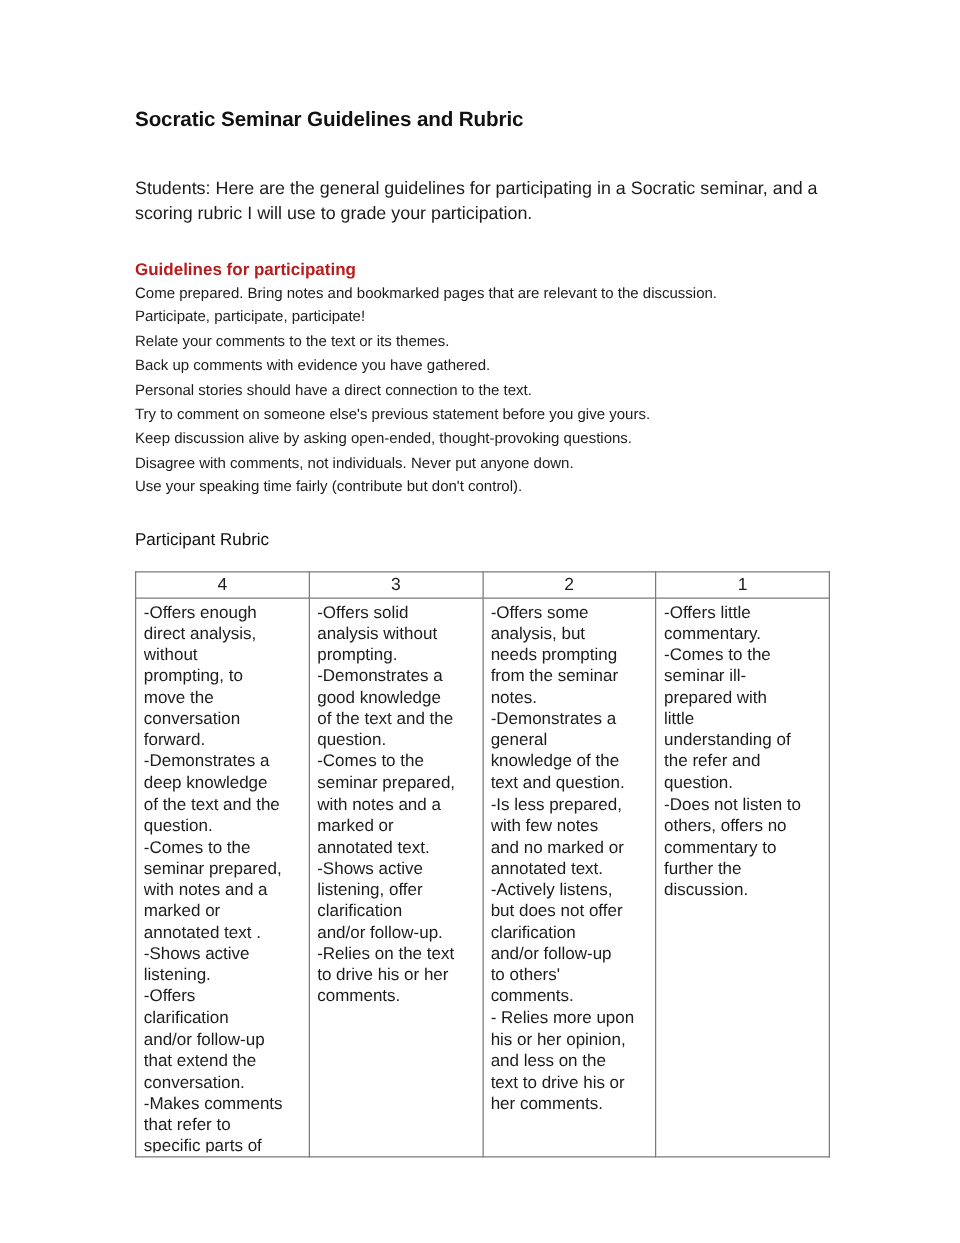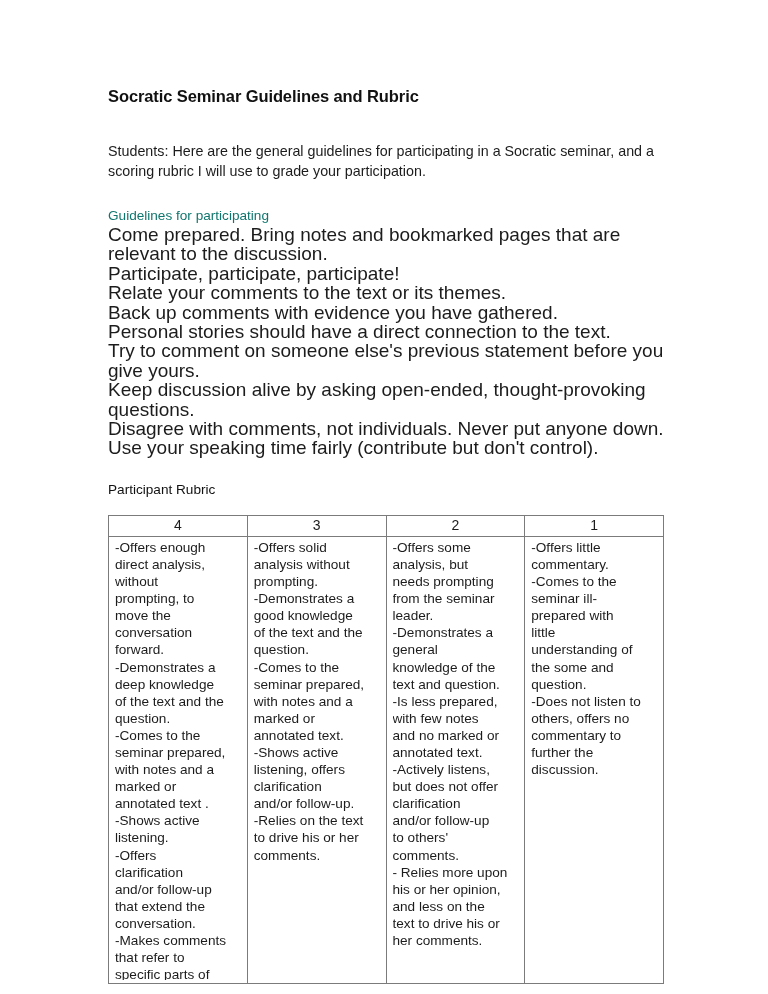--- a/index.html
+++ b/index.html
@@ -44,32 +44,32 @@
     margin-top: 36px;
     font-size: 14.3px;
     line-height: 19.5px;
     color: #1c1c1c;
     width: 552px;
   }
 
   .section-heading {
     margin-top: 25px;
     font-size: 13.6px;
-    font-weight: normal;
+    font-weight: bold;
     line-height: 19px;
-    color: #0f766e;
+    color: #b91c1c;
   }
 
   .guideline-list {
     margin: 0;
     padding: 0;
     list-style: none;
   }
   .guideline-list li {
-    font-size: 19px;
+    font-size: 12px;
     line-height: 19.4px;
     color: #1c1c1c;
     width: 556px;
   }
 
   .rubric-heading {
     margin-top: 22px;
     font-size: 13.6px;
     font-weight: normal;
     line-height: 19px;
@@ -193,35 +193,35 @@
                   <div class="cell-line">-Demonstrates a</div>
                   <div class="cell-line">good knowledge</div>
                   <div class="cell-line">of the text and the</div>
                   <div class="cell-line">question.</div>
                   <div class="cell-line">-Comes to the</div>
                   <div class="cell-line">seminar prepared,</div>
                   <div class="cell-line">with notes and a</div>
                   <div class="cell-line">marked or</div>
                   <div class="cell-line">annotated text.</div>
                   <div class="cell-line">-Shows active</div>
-                  <div class="cell-line">listening, offers</div>
+                  <div class="cell-line">listening, offer</div>
                   <div class="cell-line">clarification</div>
                   <div class="cell-line">and/or follow-up.</div>
                   <div class="cell-line">-Relies on the text</div>
                   <div class="cell-line">to drive his or her</div>
                   <div class="cell-line">comments.</div>
                 </div>
             </td>
             <td>
               <div class="cell-inner">
                   <div class="cell-line">-Offers some</div>
                   <div class="cell-line">analysis, but</div>
                   <div class="cell-line">needs prompting</div>
                   <div class="cell-line">from the seminar</div>
-                  <div class="cell-line">leader.</div>
+                  <div class="cell-line">notes.</div>
                   <div class="cell-line">-Demonstrates a</div>
                   <div class="cell-line">general</div>
                   <div class="cell-line">knowledge of the</div>
                   <div class="cell-line">text and question.</div>
                   <div class="cell-line">-Is less prepared,</div>
                   <div class="cell-line">with few notes</div>
                   <div class="cell-line">and no marked or</div>
                   <div class="cell-line">annotated text.</div>
                   <div class="cell-line">-Actively listens,</div>
                   <div class="cell-line">but does not offer</div>
@@ -238,21 +238,21 @@
             </td>
             <td>
               <div class="cell-inner">
                   <div class="cell-line">-Offers little</div>
                   <div class="cell-line">commentary.</div>
                   <div class="cell-line">-Comes to the</div>
                   <div class="cell-line">seminar ill-</div>
                   <div class="cell-line">prepared with</div>
                   <div class="cell-line">little</div>
                   <div class="cell-line">understanding of</div>
-                  <div class="cell-line">the some and</div>
+                  <div class="cell-line">the refer and</div>
                   <div class="cell-line">question.</div>
                   <div class="cell-line">-Does not listen to</div>
                   <div class="cell-line">others, offers no</div>
                   <div class="cell-line">commentary to</div>
                   <div class="cell-line">further the</div>
                   <div class="cell-line">discussion.</div>
                 </div>
             </td>
           </tr>
         </tbody>

